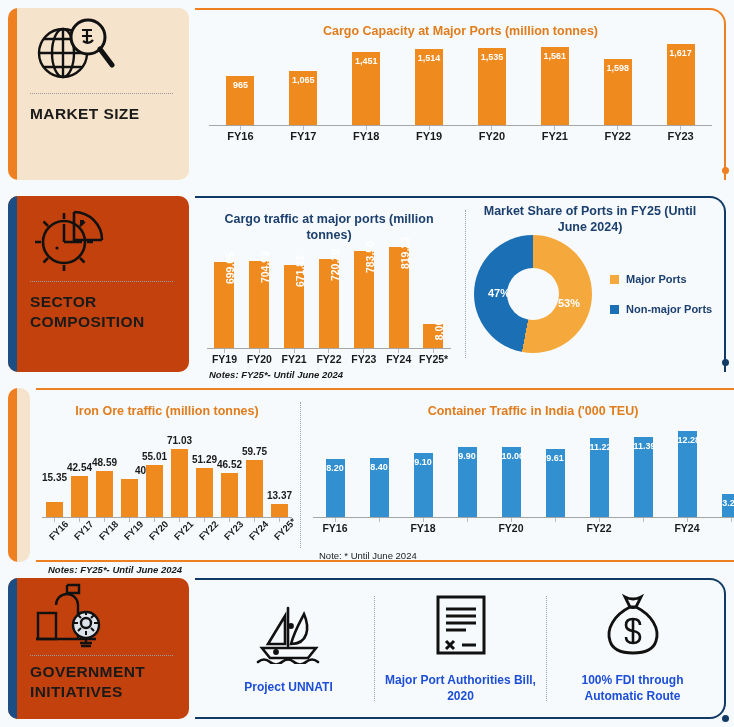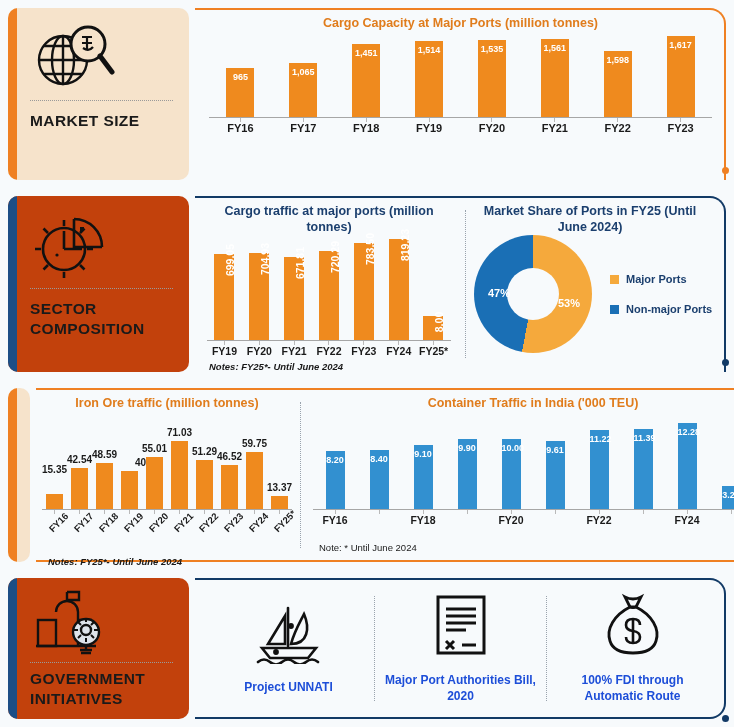--- a/index.html
+++ b/index.html
@@ -17,21 +17,21 @@
   #row-sector      { height: 192px; }
   #row-trends      { height: 190px; }
   #row-government  { height: 157px; }
 
   
   .cat {
     width: 181px; margin: 8px 6px 8px 8px;
     border-radius: 10px;
     position: relative;
     display: flex; flex-direction: column;
-    padding: 10px 0 8px 22px;
+    padding: 3px 0 8px 22px;
     overflow: hidden;
   }
   .cat.beige { background: #f6e3cb; }
   .cat.grey  { background: #c2410c; }
   .cat-bar { position: absolute; left: 0; top: 0; bottom: 0; width: 9px; }
   .cat.beige .cat-bar { background: #ef8022; }
   .cat.grey  .cat-bar { background: #1c4e86; }
   .cat-icon { height: 78px; display: flex; align-items: center; }
   .cat-rule { border-top: 1px dotted #9a9a9a; margin: 4px 16px 0 0; }
   .cat-label {
@@ -60,21 +60,21 @@
   .frame-orange-full { border: 2px solid #ef8022; border-left: none;
                   border-radius: 0 16px 16px 0; }
   .frame-navy-full   { border: 2px solid #123a66; border-left: none;
                   border-radius: 0 16px 16px 0; }
   .corner-dot { position: absolute; width: 7px; height: 7px; border-radius: 50%; }
   .dot-orange { background: #ef8022; }
   .dot-navy   { background: #123a66; }
 
   .chart-title {
     text-align: center; font-weight: bold; font-size: 12.5px;
-    line-height: 1.25; padding-top: 8px;
+    line-height: 1.25; padding-top: 16px;
   }
   .t-orange { color: #e07c1c; }
   .t-navy   { color: #1b3f6e; }
 
   
   .chart { position: relative; width: 100%; }
   .plot { display: flex; align-items: flex-end; justify-content: space-around;
           position: relative; }
   .axis { border-bottom: 1.5px solid #a6a6a6; }
   .bar-wrap { display: flex; flex-direction: column; align-items: center;

